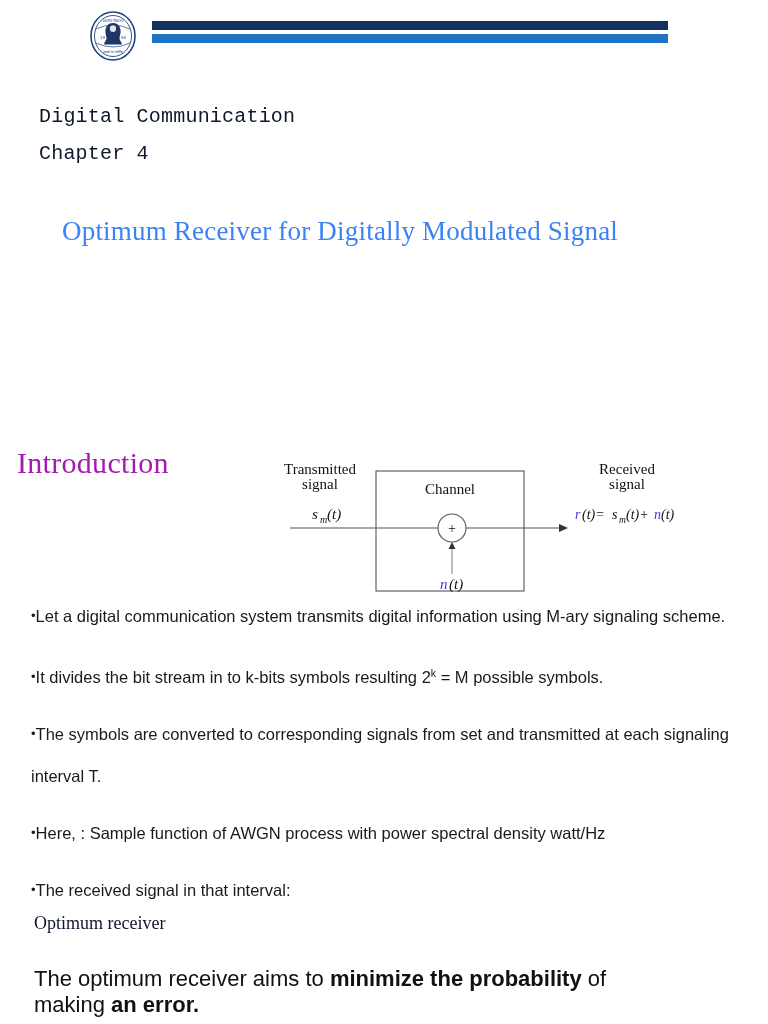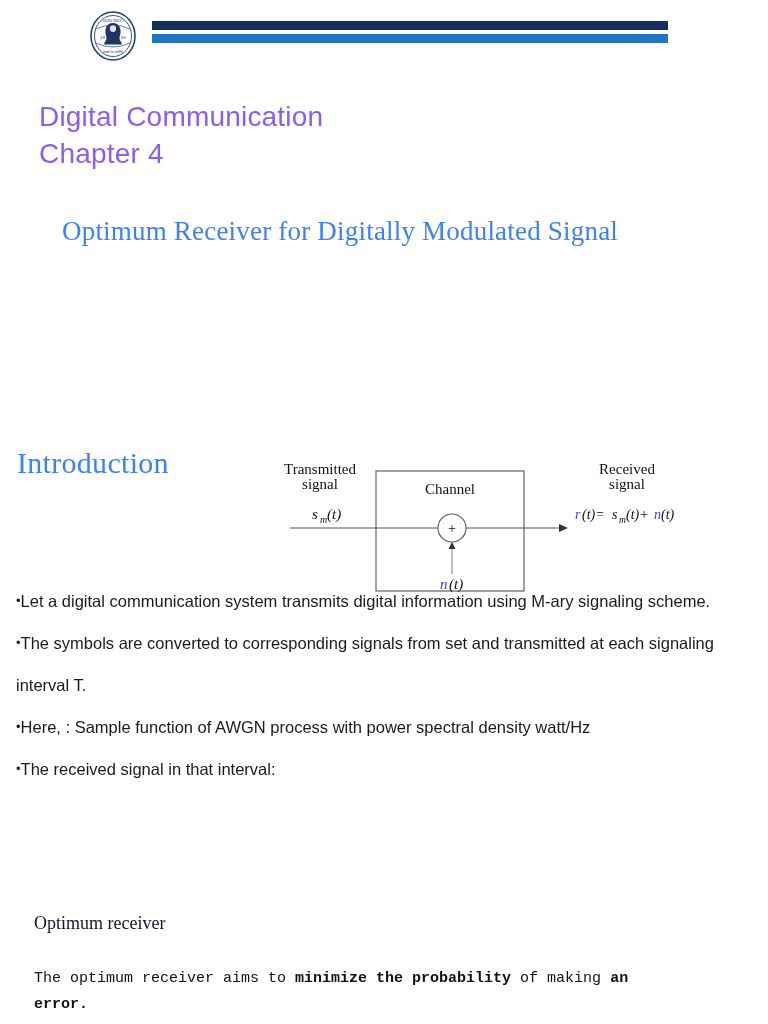--- a/index.html
+++ b/index.html
@@ -33,42 +33,42 @@
     width: 516px;
   }
   .rule-bar { width: 100%; }
   .rule-bar.dark  { height: 9px; background: #14305e; }
   .rule-bar.light { height: 9px; background: #1f74c4; margin-top: 4px; }
 
   
   #title-block {
     position: absolute;
     left: 39px; top: 98px;
-    font-family: Liberation Sans, sans-serif;
-    color: #8b5cf6;
-    font-size: 28px;
+    font-family: Liberation Mono, monospace;
+    color: #0f172a;
+    font-size: 20px;
     line-height: 37px;
     letter-spacing: .2px;
   }
   #subtitle-line {
     position: absolute;
     left: 62px; top: 216px;
     font-family: "Liberation Serif", "DejaVu Serif", serif;
     color: #3b82f6;
     font-size: 27px;
     letter-spacing: .2px;
     white-space: nowrap;
   }
 
   
   #intro-heading {
     position: absolute;
     left: 17px; top: 446px;
     font-family: "Liberation Serif", "DejaVu Serif", serif;
-    color: #3b82f6;
+    color: #a21caf;
     font-size: 30px;
     letter-spacing: .3px;
   }
 
   
   #channel-diagram {
     position: absolute;
     left: 262px; top: 456px;
     width: 448px; height: 145px;
     font-family: "Liberation Serif", "DejaVu Serif", serif;
@@ -83,21 +83,21 @@
   #body-bullets {
     position: absolute;
     left: 16px; top: 580px;
     width: 748px;
     font-family: "Liberation Sans", sans-serif;
     font-size: 16.5px;
     line-height: 42px;
     color: #1a1a1a;
   }
   .bullet-para {
-    margin: 0;
+    margin: 15px;
     text-indent: 0;
   }
   .bullet-dot {
     font-size: 13px;
     vertical-align: 2px;
   }
   .sup-k { font-size: 10.5px; vertical-align: 6px; }
 
   
   #optimum-section {
@@ -106,22 +106,22 @@
     width: 700px;
   }
   #optimum-heading {
     font-family: "Liberation Serif", "DejaVu Serif", serif;
     font-size: 18px;
     color: #0f172a;
     line-height: 26px;
   }
   #optimum-statement {
     margin-top: 30px;
-    font-family: Liberation Mono, monospace;
-    font-size: 15px;
+    font-family: Liberation Sans, sans-serif;
+    font-size: 22px;
     line-height: 26px;
     color: #111111;
     width: 640px;
   }
   #optimum-statement b { font-weight: bold; }
 </style>
 </head>
 <body>
 
 <div id="header-band">
@@ -196,20 +196,21 @@
       <text class="dg-text dg-ital dg-blue" x="392" y="63" font-size="14">n</text>
       <text class="dg-text dg-ital" x="399" y="63" font-size="14">(t)</text>
     </g>
   </svg>
 </div>
 
 <div id="body-bullets">
 
   <p class="bullet-para"><span class="bullet-dot">•</span><span>Let a digital communication system transmits digital information using M-ary signaling scheme.</span></p>
 
+  <p class="bullet-para"><span class="bullet-dot">•</span><span>It divides the bit stream in to k-bits symbols resulting 2</span><span class="sup-k">k</span><span> = M possible symbols.</span></p>
 
   <p class="bullet-para"><span class="bullet-dot">•</span><span>The symbols are converted to corresponding signals from set  and transmitted at each signaling interval T.</span></p>
 
   <p class="bullet-para"><span class="bullet-dot">•</span><span>Here,  : Sample function of AWGN process with power spectral density   watt/Hz</span></p>
 
   <p class="bullet-para"><span class="bullet-dot">•</span><span>The received signal in that interval:</span></p>
 
 </div>
 
 <div id="optimum-section">

